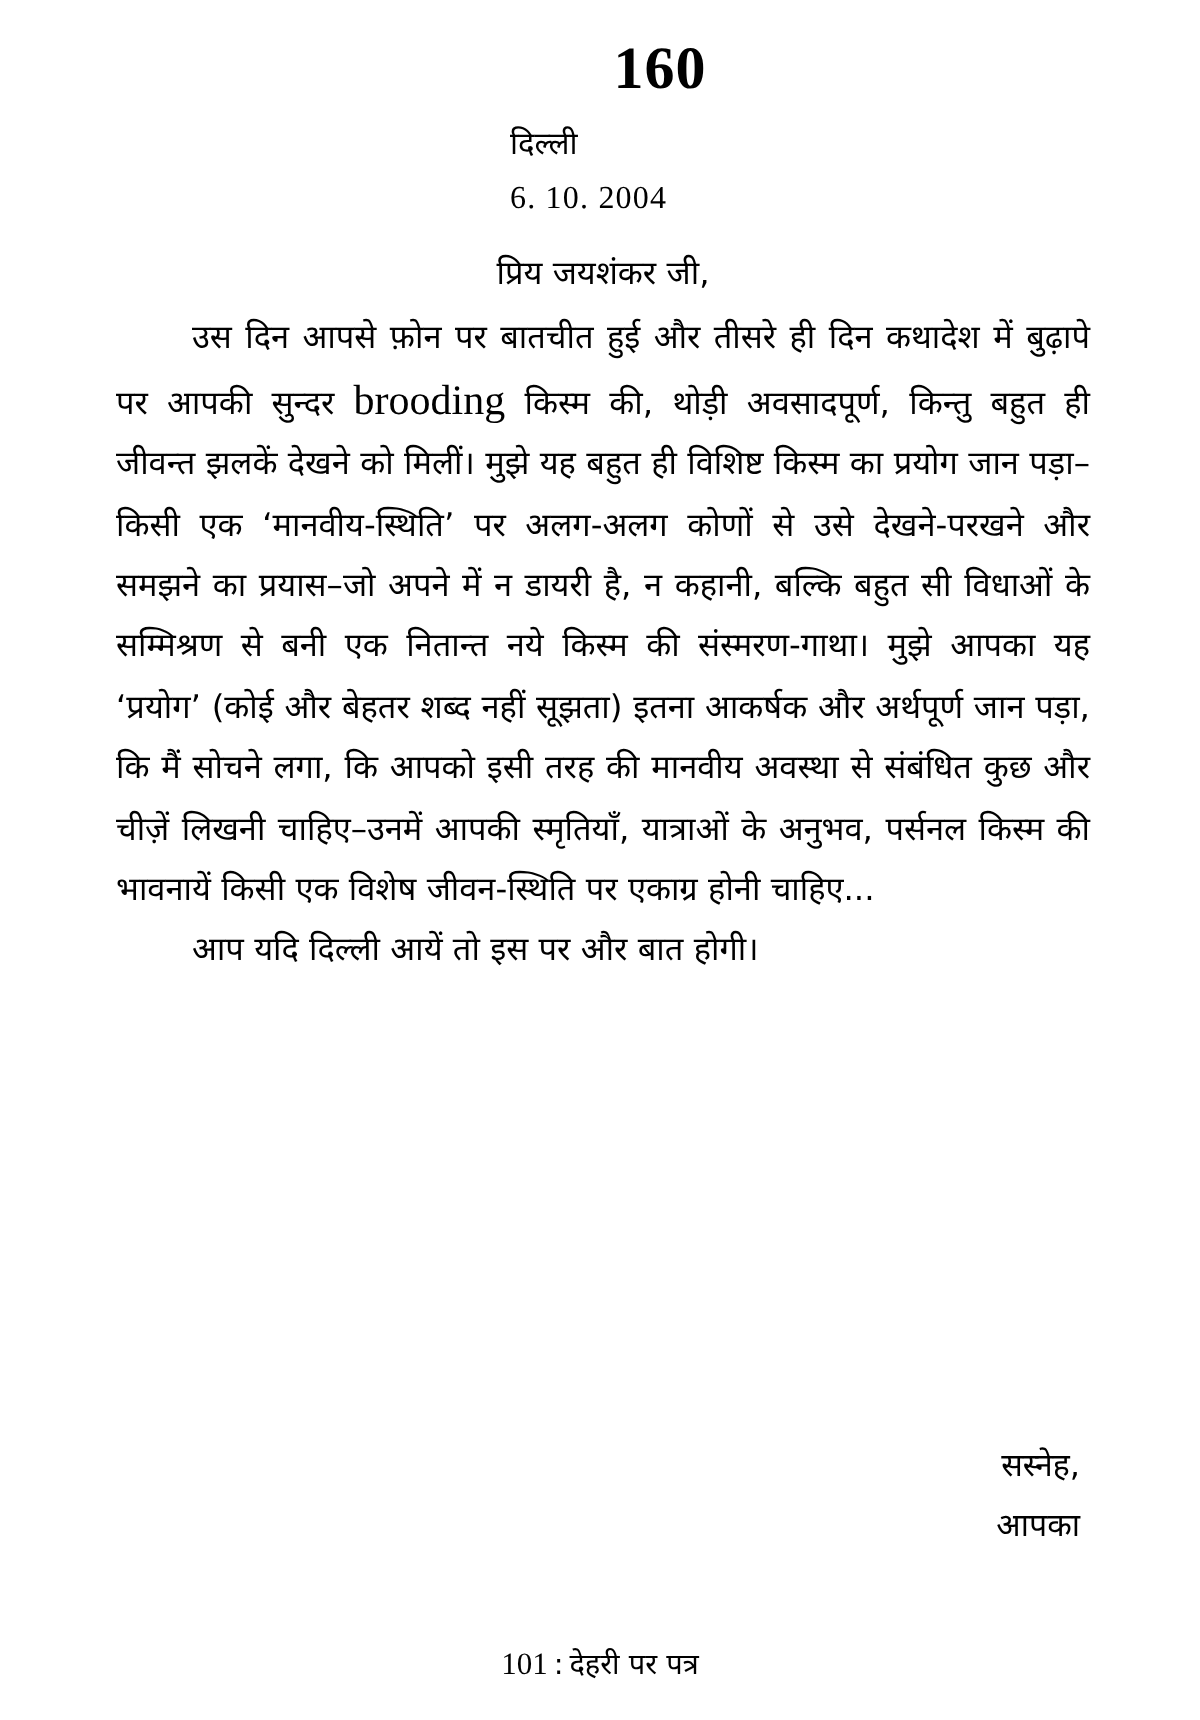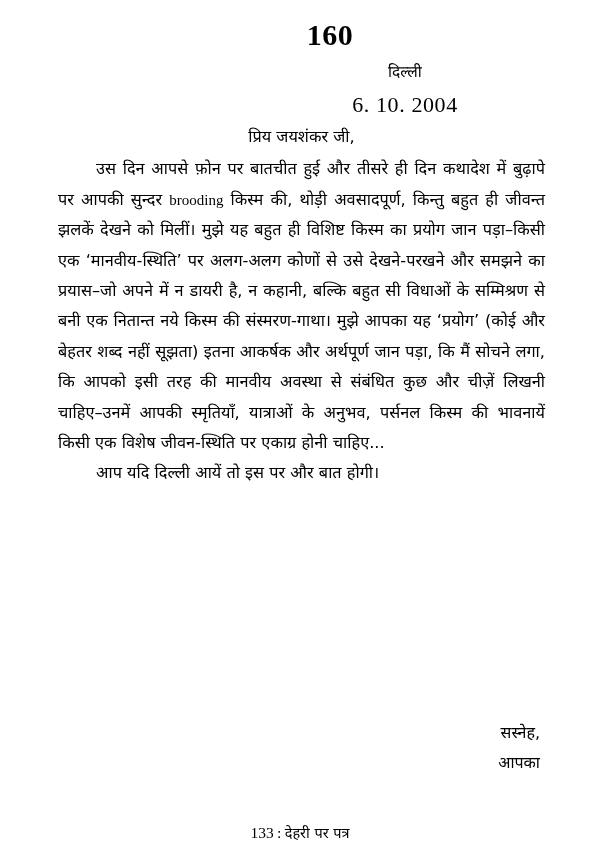--- a/index.html
+++ b/index.html
@@ -32,33 +32,33 @@
     color: #000;
     padding-left: 30px;
   }
 
   
   .heading-block {
     position: absolute;
     top: 60px;
     right: 45px;
     width: 300px;
-    text-align: center;
+    text-align: left;
     font-family: "DejaVu Sans", "Liberation Sans", sans-serif;
     font-size: 15.5px;
     line-height: 1.55;
     color: #000;
   }
   .heading-place {
     display: block;
   }
   .heading-date {
     display: block;
     font-family: "Liberation Serif", "DejaVu Serif", serif;
-    font-size: 22px;
+    font-size: 16px;
     letter-spacing: 0.6px;
     margin-top: 4px;
   }
 
   
   .letter-body {
     position: absolute;
     top: 122px;
     left: 58px;
     width: 487px;
@@ -78,21 +78,21 @@
     text-align: justify;
     text-justify: inter-word;
     text-indent: 38px;
   }
   .para:last-child {
     
   }
 
   .latin-word {
     font-family: "Liberation Serif", "DejaVu Serif", serif;
-    font-size: 15px;
+    font-size: 21px;
   }
 
   
   .closing-block {
     position: absolute;
     top: 718px;
     right: 60px;
     width: 260px;
     text-align: right;
     font-family: "DejaVu Sans", "Liberation Sans", sans-serif;
@@ -152,16 +152,16 @@
 
 
   </div>
 
   <div class="closing-block">
     <span class="closing-line">सस्नेह,</span>
     <span class="closing-line">आपका</span>
   </div>
 
   <div class="page-footer">
-    <span class="footer-folio">133</span><span class="footer-sep">:</span><span>देहरी पर पत्र</span>
+    <span class="footer-folio">101</span><span class="footer-sep">:</span><span>देहरी पर पत्र</span>
   </div>
 
 </div>
 
 </body></html>

